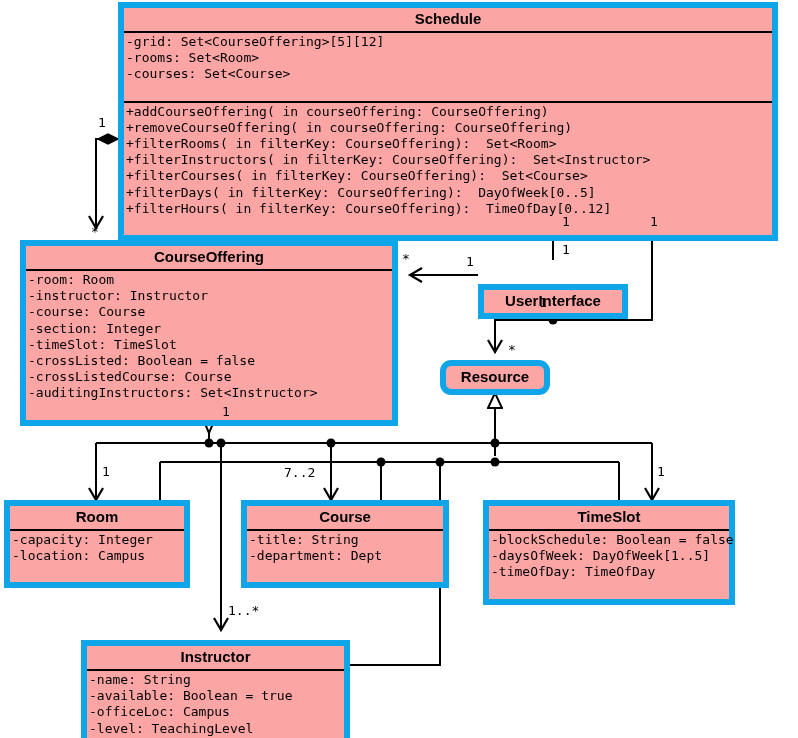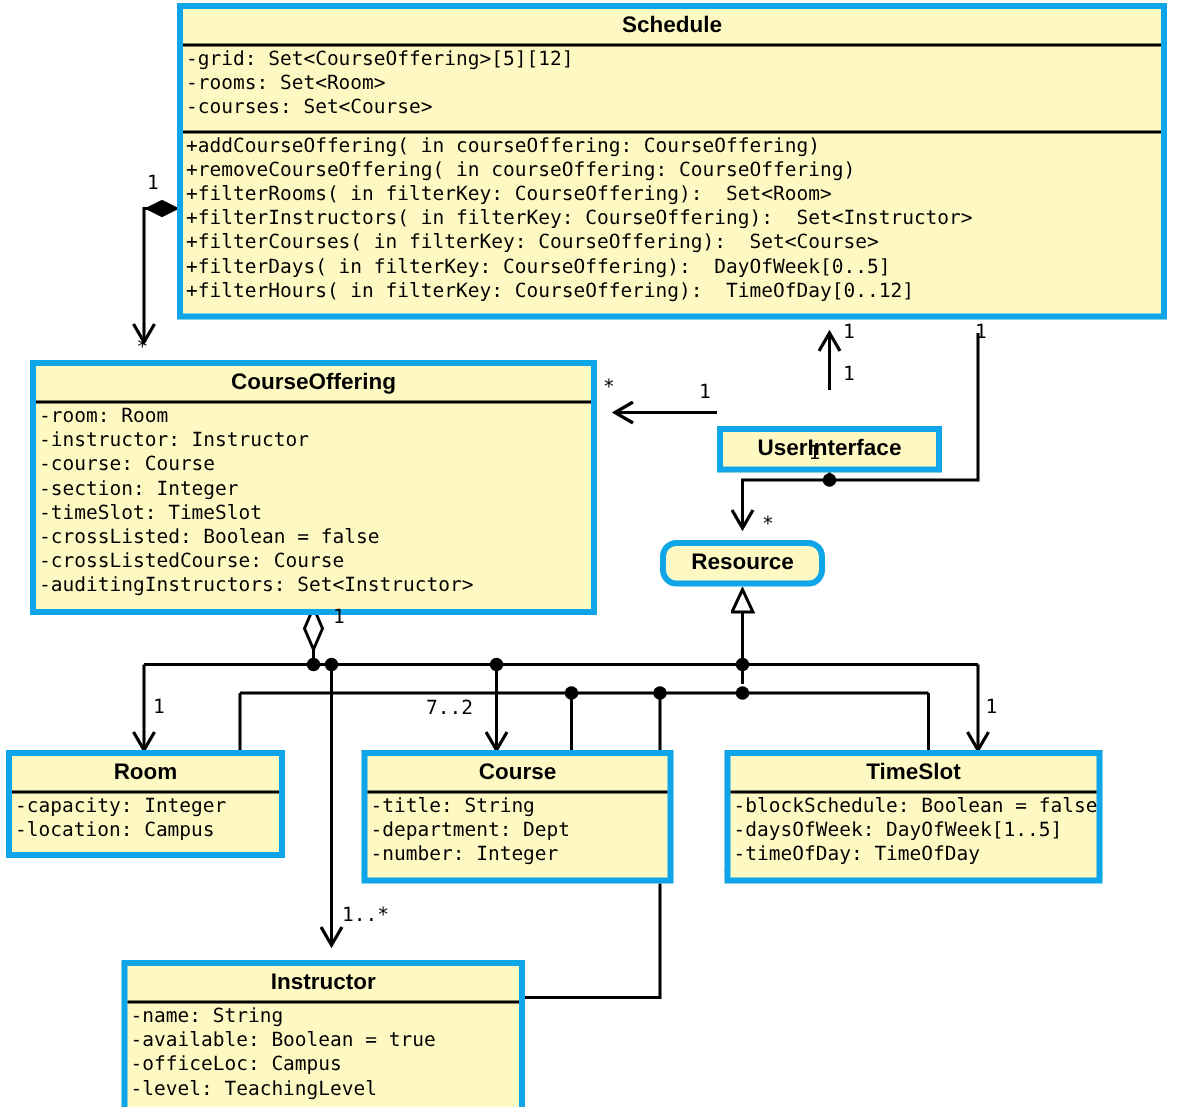--- a/index.html
+++ b/index.html
@@ -1,27 +1,27 @@
 <!DOCTYPE html>
 <html><head>
 <meta charset="utf-8">
 <style>
   html,body{margin:0;padding:0;background:#ffffff;}
   body{width:798px;height:738px;overflow:hidden;
        font-family:"DejaVu Sans Mono",monospace;}
   #canvas{position:relative;width:798px;height:738px;}
   svg#wires{position:absolute;left:0;top:0;width:798px;height:738px;}
 
-  .uml-class{position:absolute;background:#fef9c3;border:4px solid #0ea5e9;
+  .uml-class{position:absolute;background:#fca5a5;border:6px solid #0ea5e9;
              box-sizing:border-box;z-index:5;}
   .uml-name{font-family:"Liberation Sans",sans-serif;font-weight:bold;
             font-size:15px;text-align:center;padding:2px 4px 3px 4px;
             color:#000;line-height:18px;white-space:nowrap;}
   .uml-sep{border-top:2px solid #000;}
-  .uml-compartment{padding:1px 1px 6px 2px;}
+  .uml-compartment{padding:1px 1px 18px 2px;}
   .uml-compartment div{font-family:"DejaVu Sans Mono",monospace;font-size:13px;
             line-height:16.2px;color:#000;white-space:pre;letter-spacing:0px;}
 
   .mult{position:absolute;font-family:"DejaVu Sans Mono",monospace;
         font-size:13px;color:#000;z-index:6;white-space:pre;line-height:13px;}
 </style>
 </head>
 <body>
 
 <div id="canvas">
@@ -157,21 +157,20 @@
       <div>-capacity: Integer</div>
       <div>-location: Campus</div>
     </div>
   </div>
 
   <div class="uml-class" style="left:241px;top:500px;width:208px;">
     <div class="uml-name">Course</div>
     <div class="uml-sep uml-compartment">
       <div>-title: String</div>
       <div>-department: Dept</div>
-      <div>-number: Integer</div>
     </div>
   </div>
 
   <div class="uml-class" style="left:483px;top:500px;width:252px;">
     <div class="uml-name">TimeSlot</div>
     <div class="uml-sep uml-compartment">
       <div>-blockSchedule: Boolean = false</div>
       <div>-daysOfWeek: DayOfWeek[1..5]</div>
       <div>-timeOfDay: TimeOfDay</div>
     </div>

